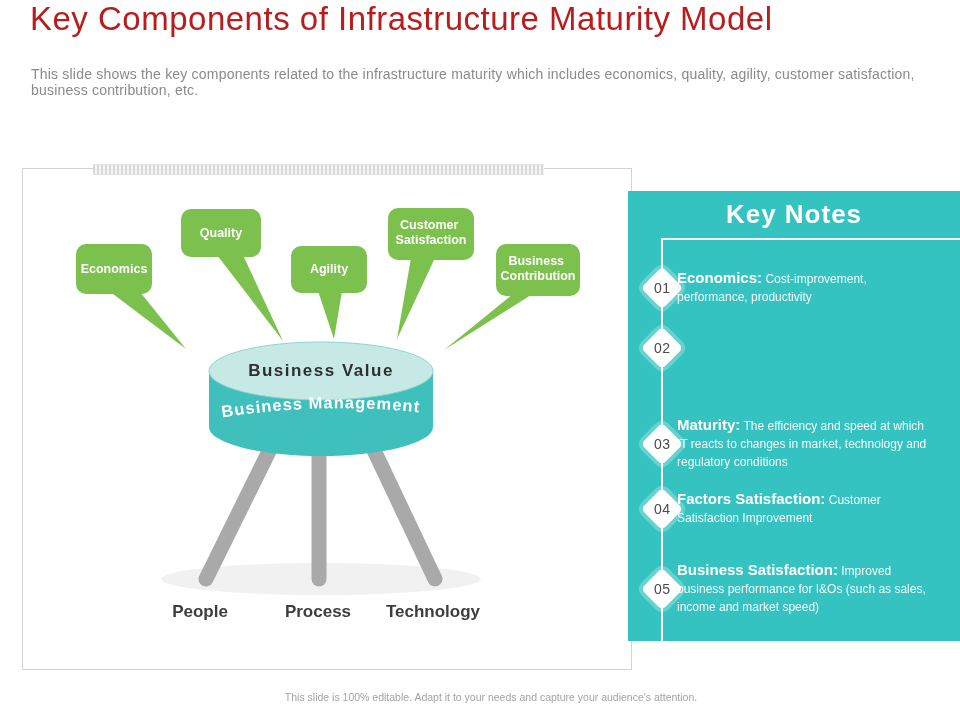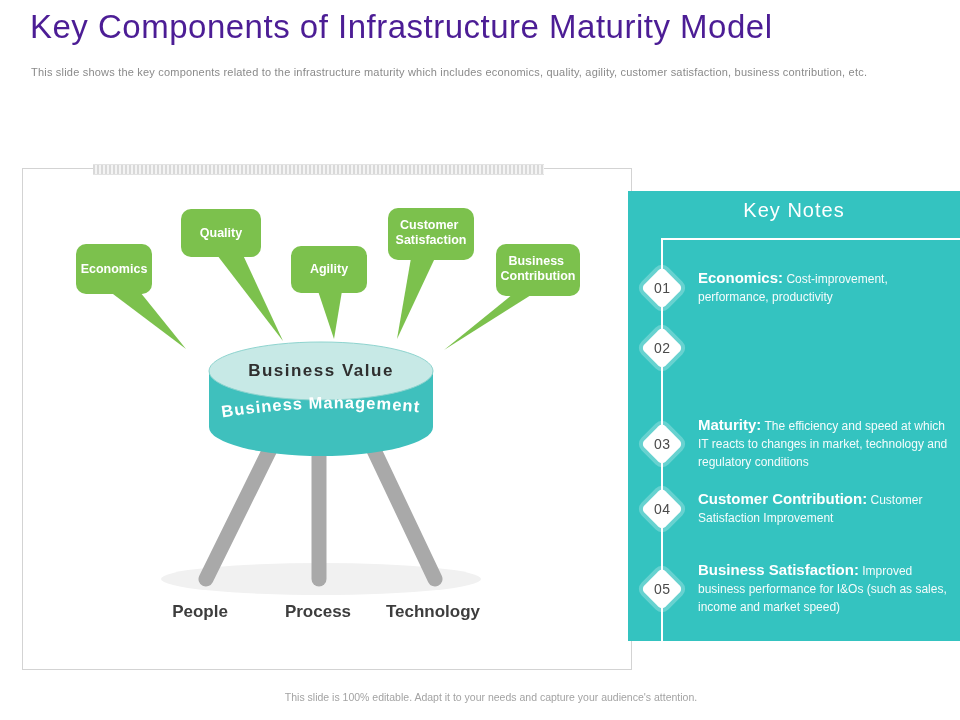--- a/index.html
+++ b/index.html
@@ -2,57 +2,57 @@
 <html><head>
 <meta charset="utf-8">
 <style>
   html,body{margin:0;padding:0;}
   body{
     width:960px;height:720px;position:relative;background:#ffffff;
     font-family:"Liberation Sans", sans-serif;overflow:hidden;
   }
   
   .slide-title{
-    position:absolute;left:30px;top:8px;width:900px;
-    font-size:33px;font-weight:400;color:#4c1d95;letter-spacing:.5px;
+    position:absolute;left:30px;top:0;width:900px;
+    font-size:33px;font-weight:400;color:#b91c1c;letter-spacing:.5px;
   }
   .slide-subtitle{
     position:absolute;left:31px;top:66px;width:900px;
-    font-size:11px;color:#8a8a8a;letter-spacing:.2px;
+    font-size:14px;color:#8a8a8a;letter-spacing:.2px;
   }
   
   .diagram-box{
     position:absolute;left:22px;top:168px;width:610px;height:502px;
     border:1px solid #d3d3d3;background:#ffffff;box-sizing:border-box;
   }
   .hatch-strip{
     position:absolute;left:70px;top:-5px;width:451px;height:9px;
     background:repeating-linear-gradient(90deg,#d9d9d9 0 2px,#f4f4f4 2px 4px);
     border-top:1px solid #e3e3e3;border-bottom:1px solid #e3e3e3;
   }
   .diagram-svg{position:absolute;left:0;top:0;width:608px;height:500px;}
   
   .notes-panel{
     position:absolute;left:628px;top:191px;width:332px;height:450px;
     background:#34c3c0;color:#ffffff;
   }
   .notes-title{
     position:absolute;left:0;top:8px;width:100%;text-align:center;
-    font-size:20px;font-weight:normal;letter-spacing:1px;
+    font-size:26px;font-weight:bold;letter-spacing:1px;
   }
   .notes-hline{position:absolute;left:34px;right:0;top:47px;height:2px;background:#ffffff;}
   .notes-vline{position:absolute;left:33px;top:47px;width:2px;bottom:0;background:#ffffff;}
   .note-row{position:absolute;left:0;right:10px;display:flex;align-items:center;}
   .note-diamond{
     flex:0 0 auto;width:30px;height:30px;margin-left:19px;background:#ffffff;
     border-radius:5px;transform:rotate(45deg);box-shadow:0 0 0 4px rgba(255,255,255,.25);
     display:flex;align-items:center;justify-content:center;
   }
   .note-number{transform:rotate(-45deg);font-size:14px;color:#4a4a4a;letter-spacing:.5px;}
-  .note-text{margin-left:21px;width:252px;font-size:12px;line-height:18px;color:rgba(255,255,255,.95);}
+  .note-text{width:252px;font-size:12px;line-height:18px;color:rgba(255,255,255,.95);}
   .note-heading{font-size:15px;font-weight:bold;color:#ffffff;}
   
   .slide-footer{
     position:absolute;left:0;right:0;top:691px;text-align:center;
     font-size:10.5px;color:#a3a3a3;padding-left:22px;
   }
 </style>
 </head>
 <body>
 
@@ -141,21 +141,21 @@
     <div class="note-diamond">
         <span class="note-number">03</span>
       </div>
     <div class="note-text"><span class="note-heading">Maturity:</span> <span>The efficiency and speed at which IT reacts to changes in market,  technology and regulatory conditions</span></div>
   </div>
 
   <div class="note-row" style="top:299px;">
     <div class="note-diamond">
         <span class="note-number">04</span>
       </div>
-    <div class="note-text"><span class="note-heading">Customer Contribution:</span> <span>Customer Satisfaction Improvement</span></div>
+    <div class="note-text"><span class="note-heading">Factors Satisfaction:</span> <span>Customer Satisfaction Improvement</span></div>
   </div>
 
   <div class="note-row" style="top:370px;">
     <div class="note-diamond">
         <span class="note-number">05</span>
       </div>
     <div class="note-text"><span class="note-heading">Business Satisfaction:</span> <span>Improved business performance for I&amp;Os (such as sales, income and market speed)</span></div>
   </div>
 </div>
 

